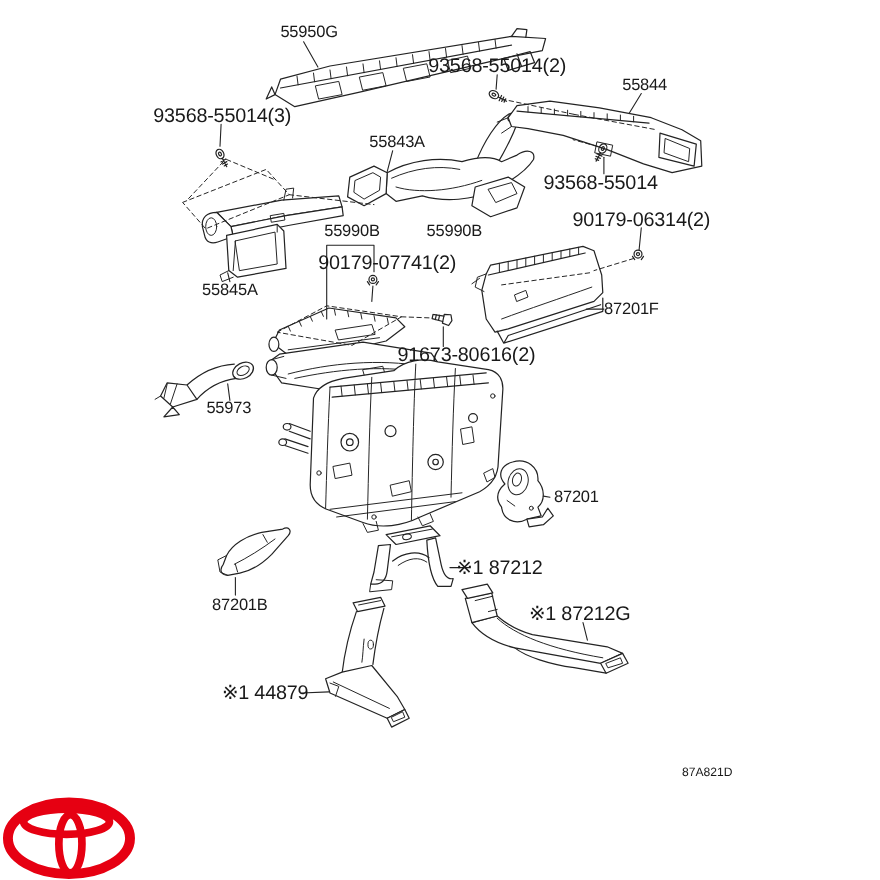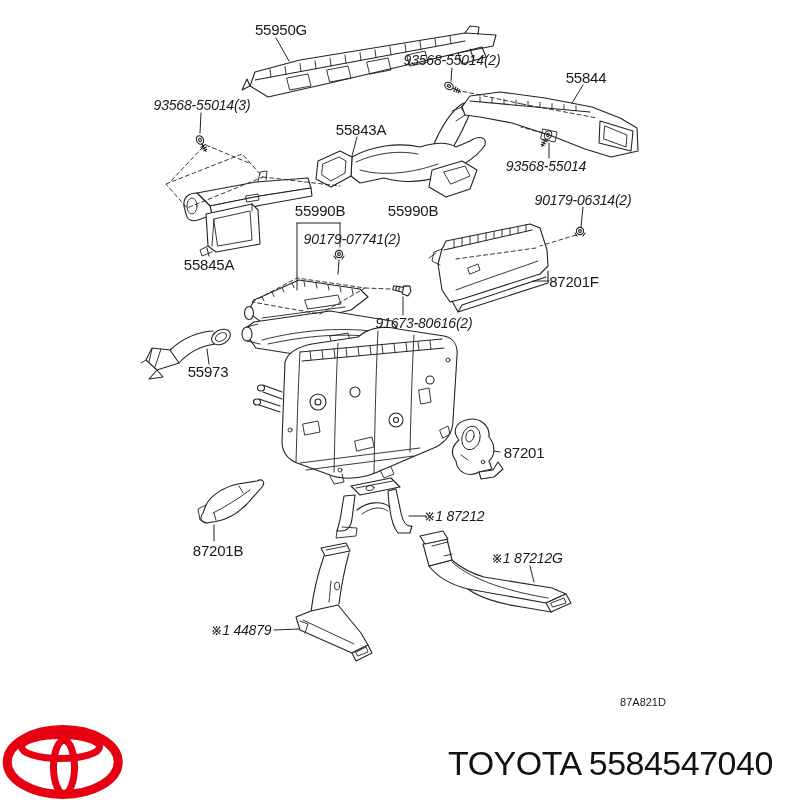--- a/index.html
+++ b/index.html
@@ -6,21 +6,21 @@
   .canvas{position:relative;width:800px;height:800px;background:#ffffff;overflow:hidden;
           font-family:"Liberation Sans","DejaVu Sans",sans-serif;}
   .art{position:absolute;left:0;top:0;}
   .art path,.art line,.art ellipse,.art circle,.art polyline{fill:none;stroke:#232323;stroke-width:1.1;stroke-linecap:round;stroke-linejoin:round;}
   .art .wfill{fill:#ffffff;}
   .art .tick{stroke-width:0.9;}
   .art .dash{stroke-dasharray:4 3;stroke-width:0.9;}
   .art .leader{stroke-width:1;}
   .plabel{position:absolute;transform:translate(-50%,-50%);color:#191919;white-space:nowrap;letter-spacing:-0.2px;}
   .sz15{font-size:15px;}
-  .sz14{font-size:14px;font-style:italic;}
+  .sz14{font-size:18px;}
   .footnote{position:absolute;left:449px;top:670px;transform:translate(0,-50%);font-size:14px;color:#191919;white-space:nowrap;}
   .dwgcode{position:absolute;left:623px;top:702px;transform:translate(-50%,-50%);font-size:11px;color:#191919;white-space:nowrap;padding-left:40px;}
   .brandline{position:absolute;left:448px;top:746px;font-size:34px;line-height:34px;color:#121212;white-space:nowrap;letter-spacing:-0.5px;}
   .logo{position:absolute;left:2px;top:722px;}
 </style>
 </head>
 <body>
 
 <div class="canvas">
 
@@ -246,15 +246,14 @@
   <div class="plabel sz14" style="left:241px;top:630px">※1 44879</div>
 
   <div class="dwgcode">87A821D</div>
 
   <svg class="logo" width="126" height="78" viewBox="0 0 126 78">
     <ellipse cx="60.7" cy="40" rx="55.5" ry="32.5" fill="none" stroke-width="9" stroke="#E60012"></ellipse>
     <ellipse cx="62" cy="45" rx="10.5" ry="26.5" fill="none" stroke-width="7" stroke="#E60012"></ellipse>
     <ellipse cx="58.5" cy="25" rx="39" ry="11.5" fill="none" stroke-width="7" stroke="#E60012"></ellipse>
   </svg>
 
-  <div class="brandline"><span>TOYOTA</span> <span>5584547040</span></div>
 
 </div>
 
 </body></html>

